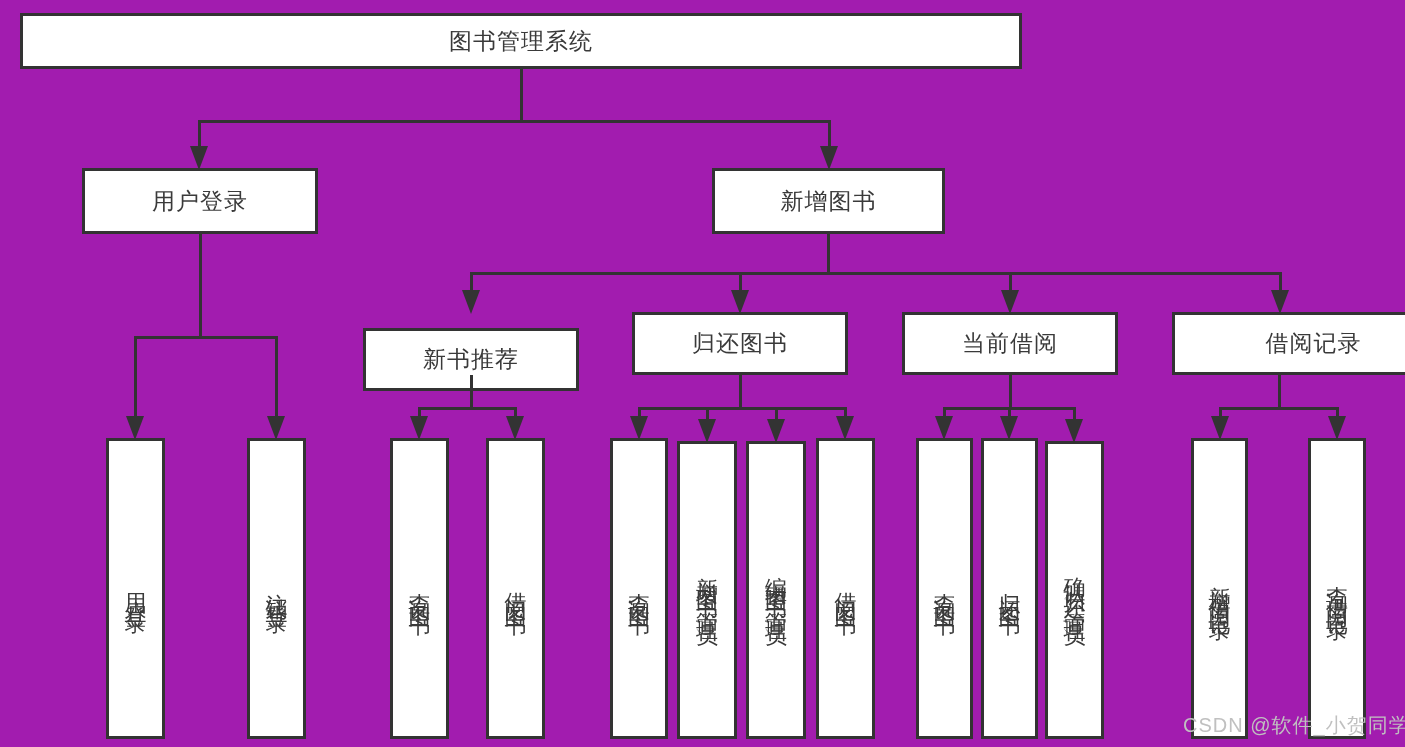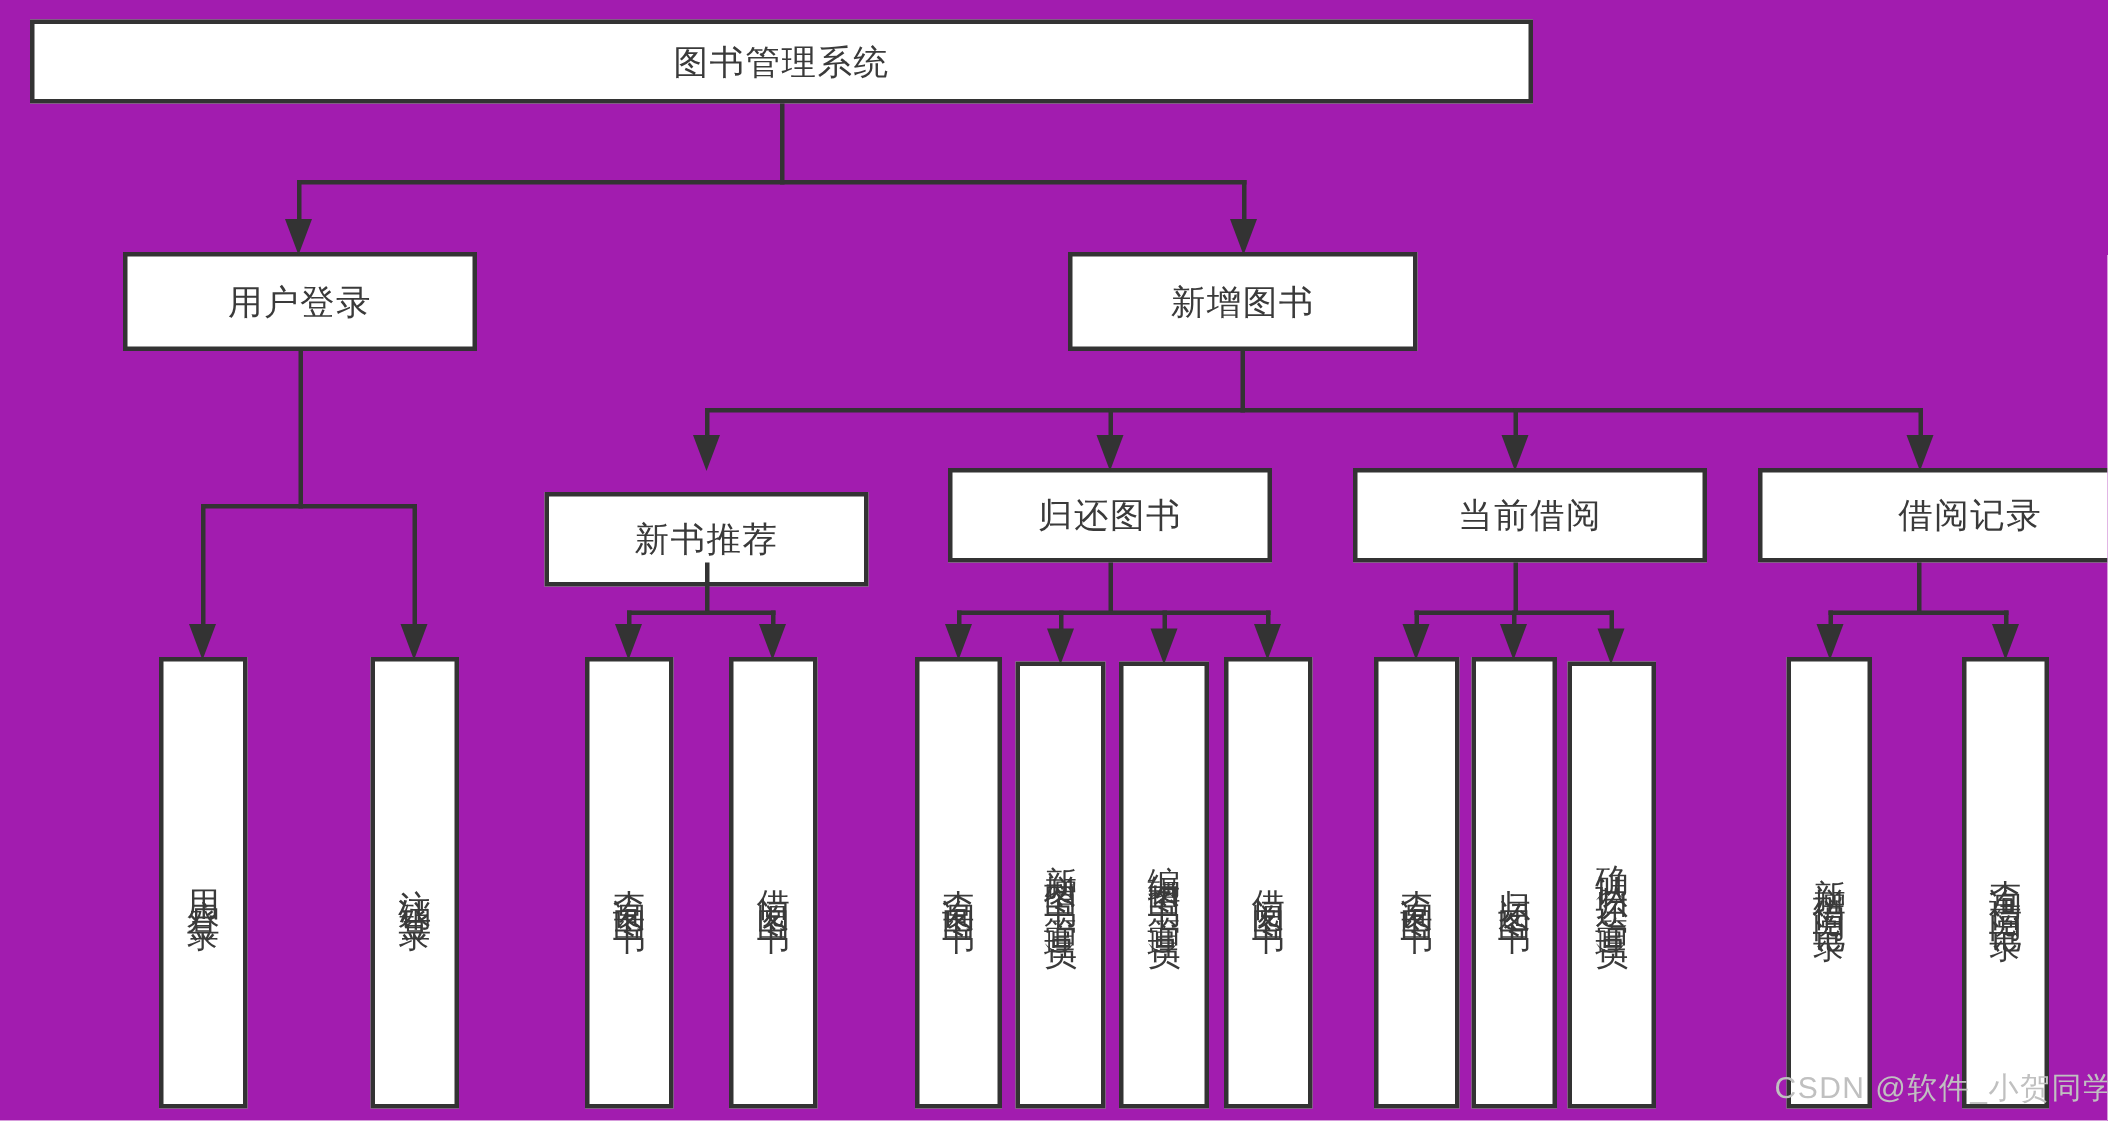--- a/index.html
+++ b/index.html
@@ -57,21 +57,21 @@
 
 <div class="canvas">
 
   <div class="box hbox" style="left:20px; top:13px; width:1002px; height:56px;">图书管理系统</div>
 
   <div class="box hbox" style="left:82px; top:168px; width:236px; height:66px;">用户登录</div>
   <div class="box hbox" style="left:712px; top:168px; width:233px; height:66px;">新增图书</div>
 
   <div class="box hbox" style="left:363px; top:328px; width:216px; height:63px;">新书推荐</div>
   <div class="box hbox" style="left:632px; top:312px; width:216px; height:63px;">归还图书</div>
-  <div class="box hbox" style="left:902px; top:312px; width:236px; height:63px;">当前借阅</div>
+  <div class="box hbox" style="left:902px; top:312px; width:216px; height:63px;">当前借阅</div>
   <div class="box hbox" style="left:1172px; top:312px; width:247px; height:63px;padding-left:36px;">借阅记录</div>
 
   <div class="box vbox" style="left:106px; top:438px; width:59px; height:301px;">用户登录</div>
   <div class="box vbox" style="left:247px; top:438px; width:59px; height:301px;">注销登录</div>
 
   <div class="box vbox" style="left:390px; top:438px; width:59px; height:301px;">查询图书</div>
   <div class="box vbox" style="left:486px; top:438px; width:59px; height:301px;">借阅图书</div>
 
   <div class="box vbox" style="left:610px; top:438px; width:58px; height:301px;">查询图书</div>
   <div class="box vbox" style="left:677px; top:441px; width:60px; height:298px;">新增图书（管理员）</div>

